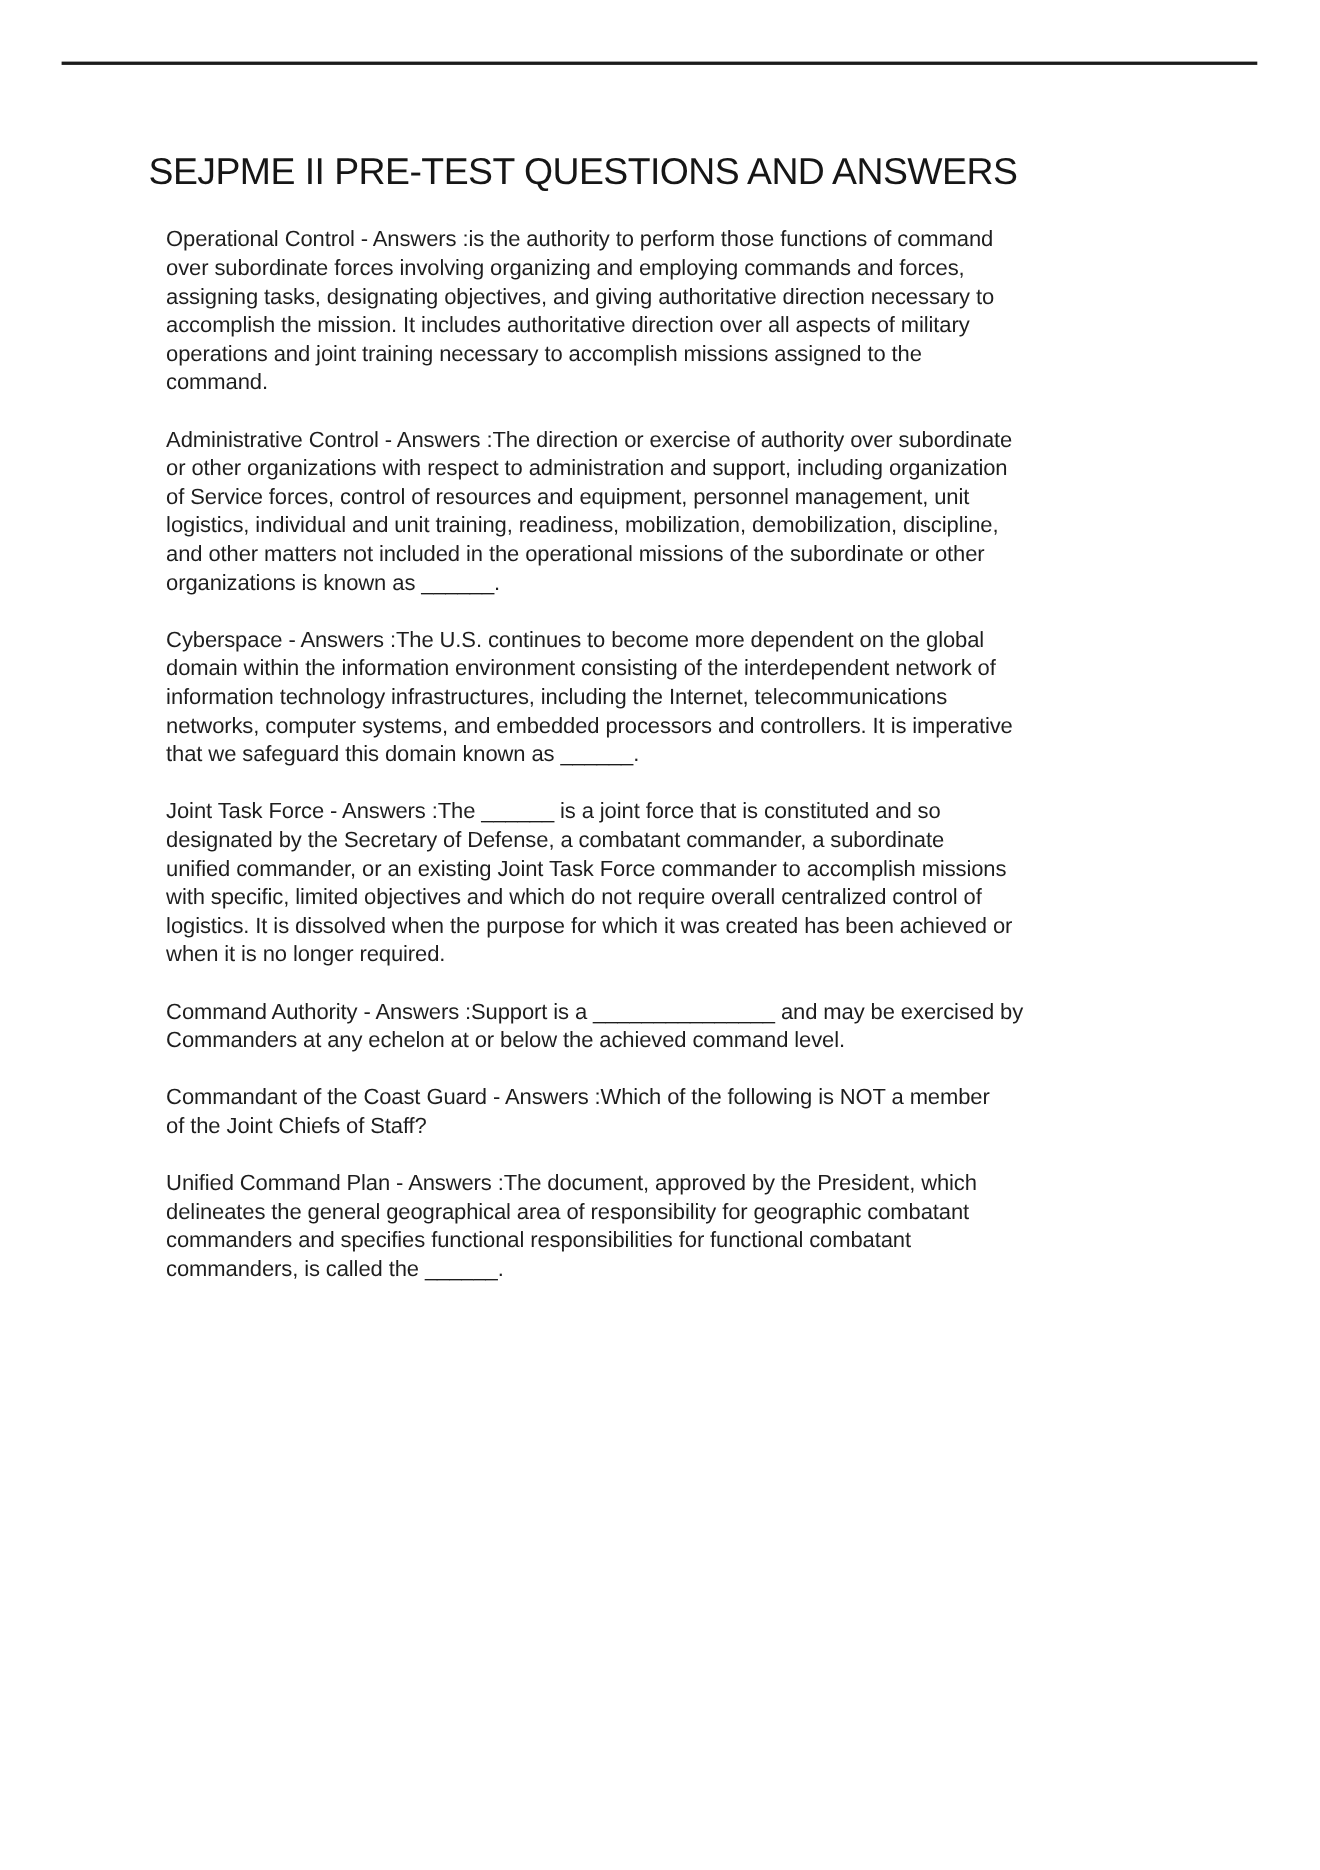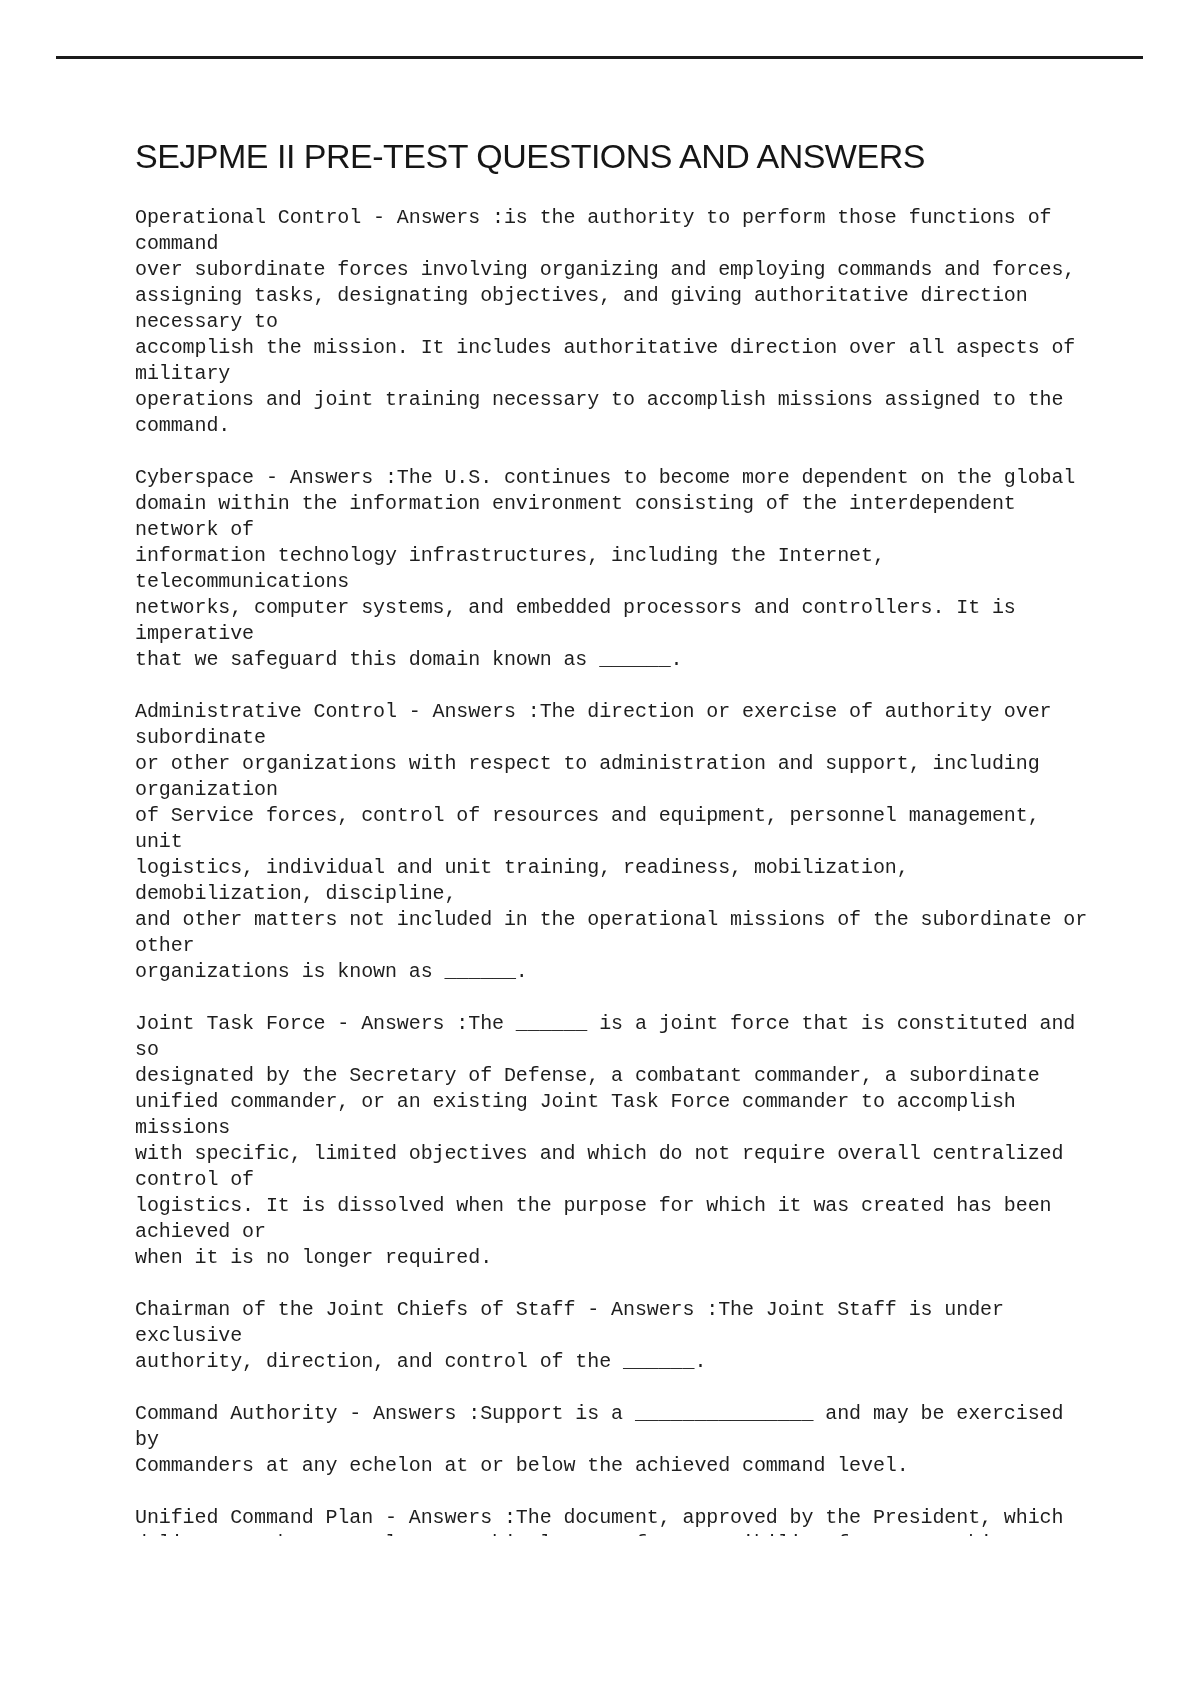--- a/index.html
+++ b/index.html
@@ -34,66 +34,65 @@
     letter-spacing: -0.5px;
     color: #161616;
     margin: 0 0 30px 0;
   }
   .para {
     font-size: 20px;
     line-height: 26px;
     letter-spacing: -0.1px;
     color: #1e1e1e;
     white-space: pre-line;
-    margin: 0 0 26px 0;
-    font-family: Liberation Mono, monospace;
+    margin: 0 0 26px 16px;
   }
 </style>
 </head>
 <body>
 
 <div class="page">
   <div class="rule rule-top"></div>
 
   <div class="content">
     <h1 class="doc-title">SEJPME II PRE-TEST QUESTIONS AND ANSWERS</h1>
 
     <p class="para">Operational Control - Answers :is the authority to perform those functions of command
 over subordinate forces involving organizing and employing commands and forces,
 assigning tasks, designating objectives, and giving authoritative direction necessary to
 accomplish the mission. It includes authoritative direction over all aspects of military
 operations and joint training necessary to accomplish missions assigned to the
 command.</p>
 
-    <p class="para">Cyberspace - Answers :The U.S. continues to become more dependent on the global
-domain within the information environment consisting of the interdependent network of
-information technology infrastructures, including the Internet, telecommunications
-networks, computer systems, and embedded processors and controllers. It is imperative
-that we safeguard this domain known as ______.</p>
-
     <p class="para">Administrative Control - Answers :The direction or exercise of authority over subordinate
 or other organizations with respect to administration and support, including organization
 of Service forces, control of resources and equipment, personnel management, unit
 logistics, individual and unit training, readiness, mobilization, demobilization, discipline,
 and other matters not included in the operational missions of the subordinate or other
 organizations is known as ______.</p>
+
+    <p class="para">Cyberspace - Answers :The U.S. continues to become more dependent on the global
+domain within the information environment consisting of the interdependent network of
+information technology infrastructures, including the Internet, telecommunications
+networks, computer systems, and embedded processors and controllers. It is imperative
+that we safeguard this domain known as ______.</p>
 
     <p class="para">Joint Task Force - Answers :The ______ is a joint force that is constituted and so
 designated by the Secretary of Defense, a combatant commander, a subordinate
 unified commander, or an existing Joint Task Force commander to accomplish missions
 with specific, limited objectives and which do not require overall centralized control of
 logistics. It is dissolved when the purpose for which it was created has been achieved or
 when it is no longer required.</p>
 
-    <p class="para">Chairman of the Joint Chiefs of Staff - Answers :The Joint Staff is under exclusive
-authority, direction, and control of the ______.</p>
 
     <p class="para">Command Authority - Answers :Support is a _______________ and may be exercised by
 Commanders at any echelon at or below the achieved command level.</p>
 
+    <p class="para">Commandant of the Coast Guard - Answers :Which of the following is NOT a member
+of the Joint Chiefs of Staff?</p>
 
 
     <p class="para">Unified Command Plan - Answers :The document, approved by the President, which
 delineates the general geographical area of responsibility for geographic combatant
 commanders and specifies functional responsibilities for functional combatant
 commanders, is called the ______.</p>
   </div>
 
   <div class="rule rule-bottom"></div>
 </div>

